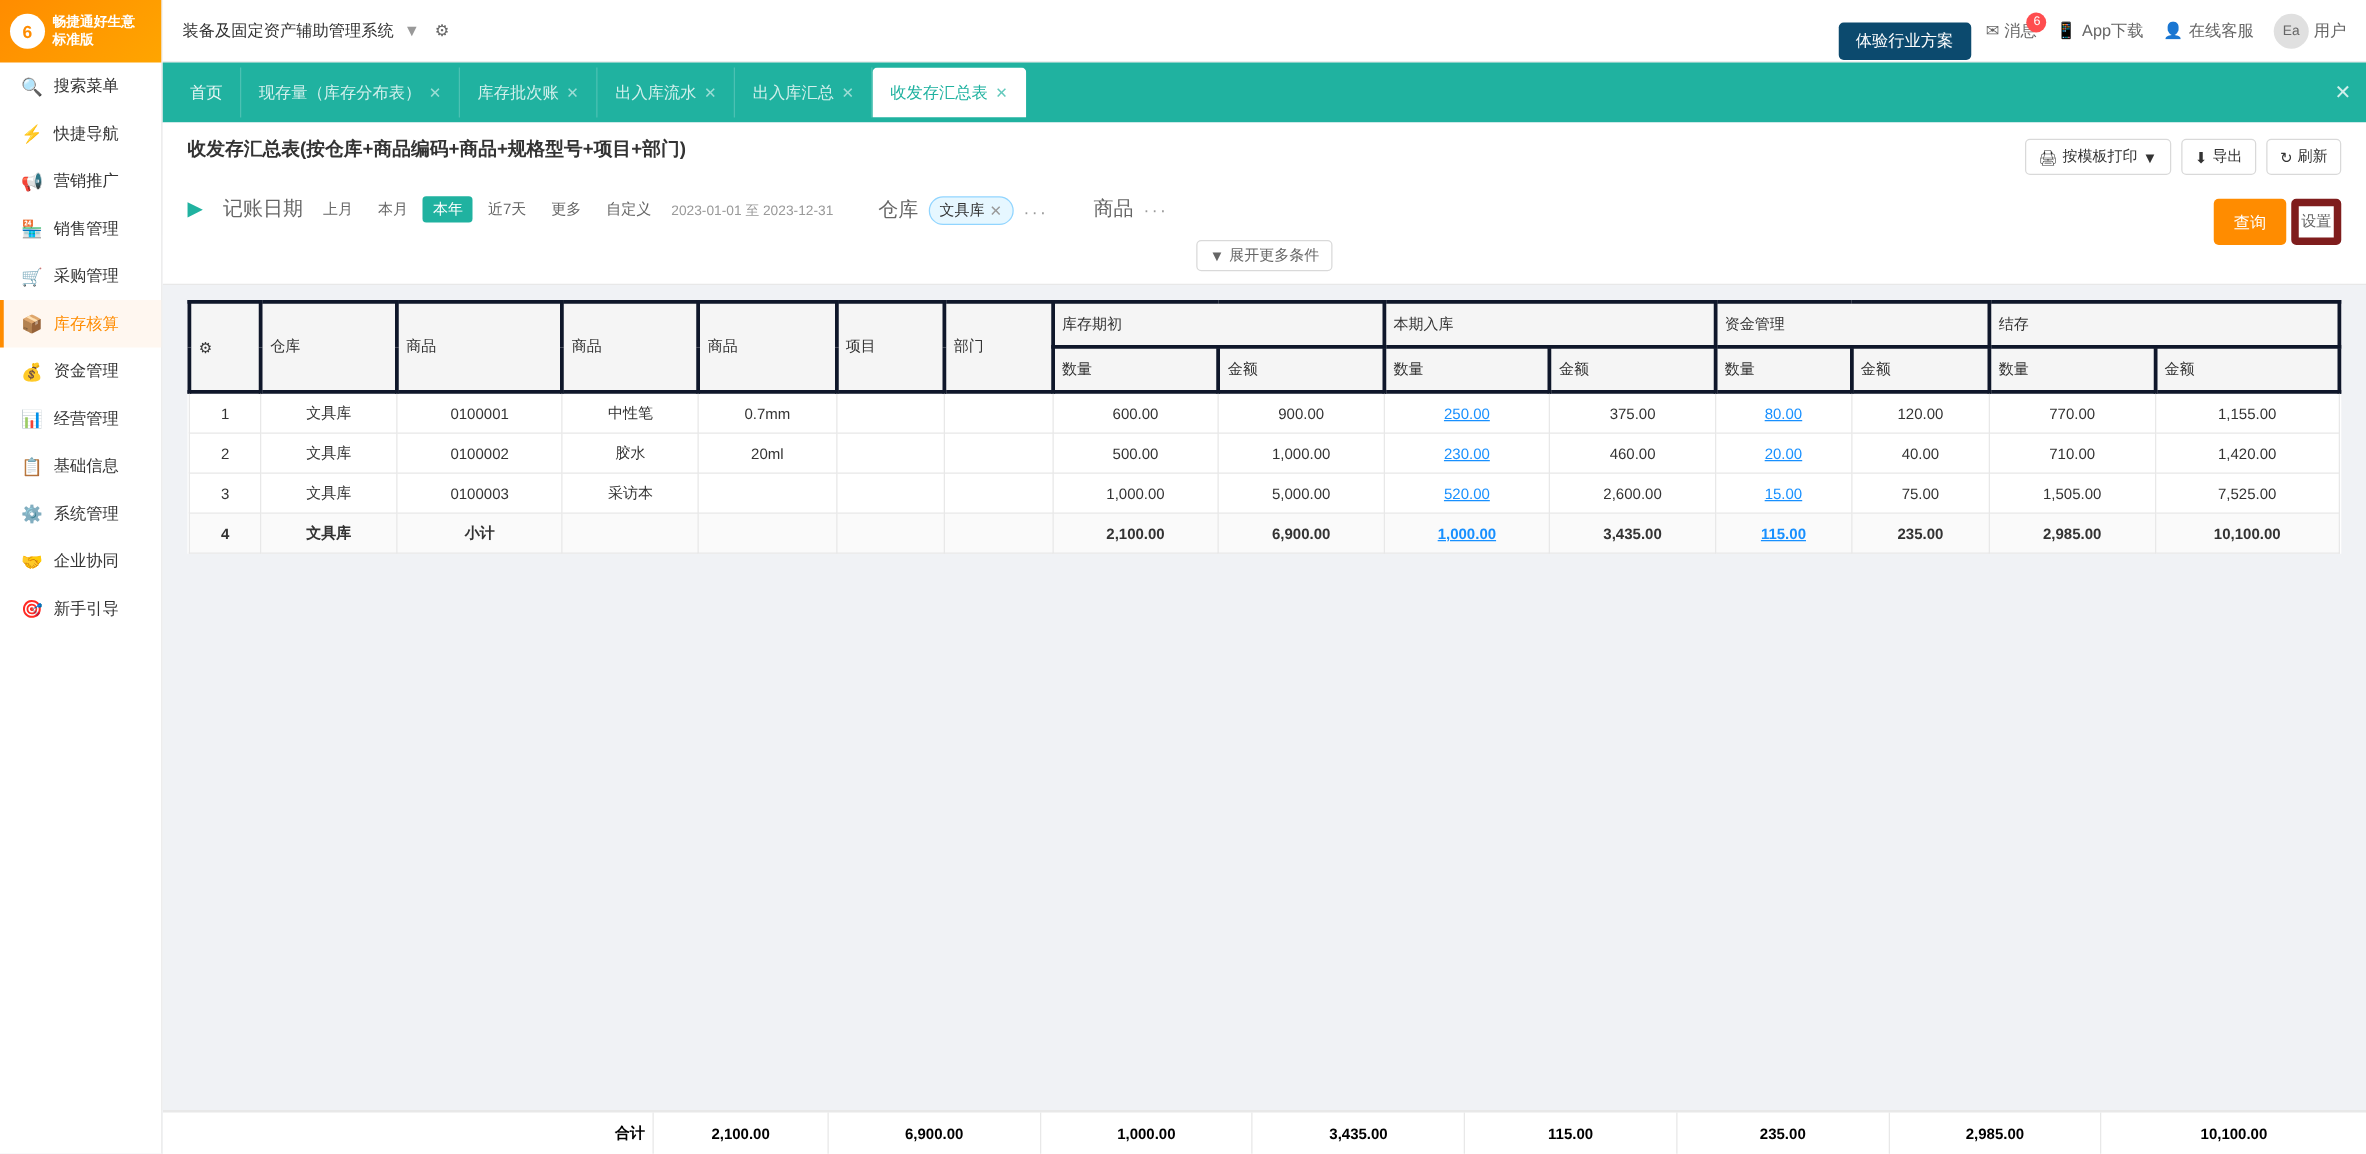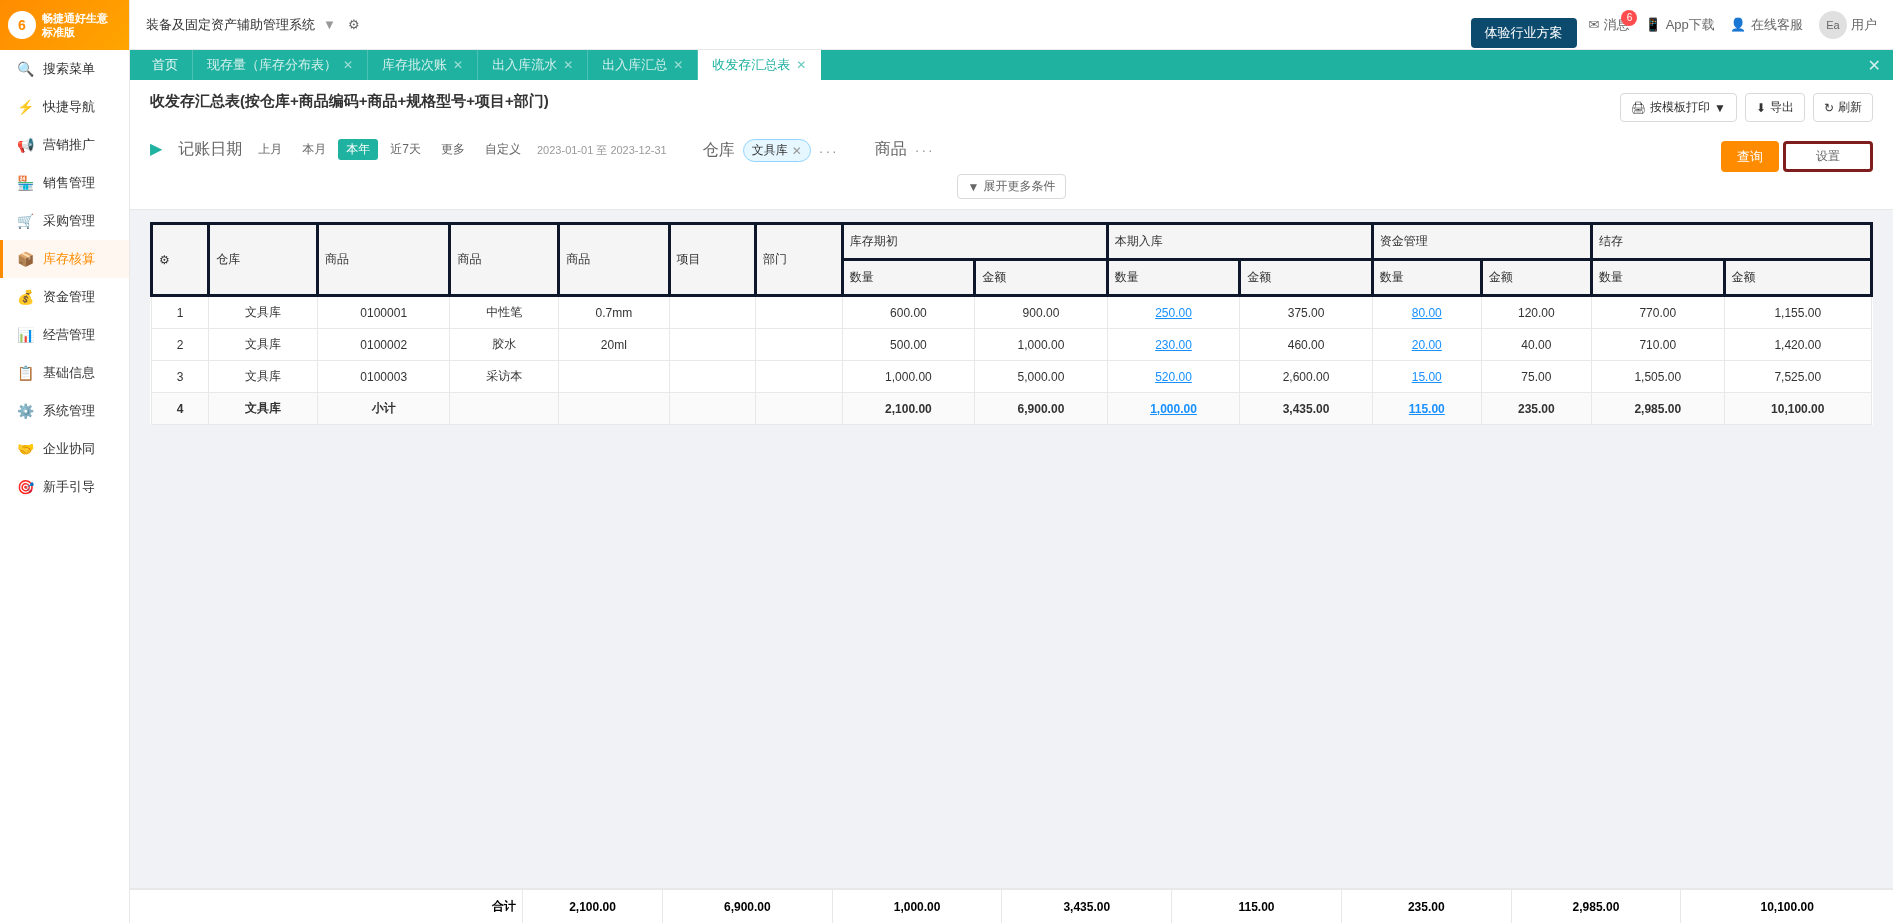--- a/index.html
+++ b/index.html
@@ -20,21 +20,21 @@
     
     .topbar { height: 50px; background: #fff; border-bottom: 1px solid #e8e8e8; display: flex; align-items: center; padding: 0 16px; gap: 12px; }
     .topbar-system-name { font-size: 13px; color: #333; flex: 1; display: flex; align-items: center; gap: 8px; }
     .topbar-btn-trial { background: #0c4a6e; color: #fff; border: none; padding: 6px 14px; border-radius: 4px; cursor: pointer; font-size: 13px; margin-top: 17px; }
     .topbar-actions { display: flex; align-items: center; gap: 16px; color: #666; font-size: 13px; }
     .topbar-action-item { display: flex; align-items: center; gap: 4px; cursor: pointer; position: relative; }
     .badge { background: #ff4d4f; color: #fff; border-radius: 50%; width: 16px; height: 16px; font-size: 10px; display: flex; align-items: center; justify-content: center; position: absolute; top: -6px; right: -8px; }
     .topbar-avatar { width: 28px; height: 28px; background: #e0e0e0; border-radius: 50%; display: flex; align-items: center; justify-content: center; font-size: 11px; color: #666; }
 
     
-    .tabs { height: 30px; background: #20b2a0; display: flex; align-items: center; padding: 0 0 0 8px; gap: 0; overflow: hidden; }
+    .tabs { height: 48px; background: #20b2a0; display: flex; align-items: center; padding: 0 0 0 8px; gap: 0; overflow: hidden; }
     .tab { height: 40px; display: flex; align-items: center; padding: 0 14px; cursor: pointer; color: rgba(255,255,255,0.8); font-size: 13px; gap: 6px; border-right: 1px solid rgba(255,255,255,0.2); white-space: nowrap; }
     .tab.active { background: #fff; color: #20b2a0; border-radius: 4px 4px 0 0; }
     .tab-close { font-size: 12px; opacity: 0.7; }
     .tab-home { color: rgba(255,255,255,0.9); }
     .tabs-close-all { margin-left: auto; padding: 0 12px; color: rgba(255,255,255,0.8); cursor: pointer; font-size: 16px; }
 
     
     .page { flex: 1; background: #f0f2f5; overflow-y: auto; display: flex; flex-direction: column; }
     .page-title { font-size: 15px; font-weight: bold; color: #333; margin-bottom: 12px; }
     .toolbar-btn { display: flex; align-items: center; gap: 4px; padding: 5px 10px; border: 1px solid #d9d9d9; border-radius: 4px; background: #fff; cursor: pointer; font-size: 12px; color: #333; }
@@ -45,21 +45,21 @@
     .date-btn { padding: 2px 8px; border: none; background: none; cursor: pointer; font-size: 12px; color: #666; }
     .date-btn.active { background: #20b2a0; color: #fff; border-radius: 3px; }
     .date-range { color: #999; font-size: 11px; margin-top: 2px; }
     .filter-tag { background: #e6f7ff; border: 1px solid #91d5ff; color: #333; padding: 2px 8px; border-radius: 12px; font-size: 12px; display: flex; align-items: center; gap: 4px; }
     .filter-tag-close { cursor: pointer; color: #999; }
     .filter-ellipsis { color: #999; font-size: 14px; cursor: pointer; letter-spacing: 2px; }
     .expand-btn { display: flex; align-items: center; gap: 4px; color: #666; font-size: 12px; cursor: pointer; border: 1px solid #d9d9d9; padding: 3px 10px; border-radius: 4px; background: #fff; }
 
     .filter-row2 { background: #fff; padding: 4px 20px 10px; border-bottom: 1px solid #e8e8e8; display: flex; align-items: center; justify-content: center; }
     .btn-query { background: #ff8c00; color: #fff; border: none; padding: 6px 16px; border-radius: 4px; cursor: pointer; font-size: 13px; }
-    .btn-set { background: #fff; color: #666; border: 3px solid #7f1d1d; padding: 4px 30px; border-radius: 4px; cursor: pointer; font-size: 12px; }
+    .btn-set { background: #fff; color: #666; border: 6px solid #7f1d1d; padding: 4px 2px; border-radius: 4px; cursor: pointer; font-size: 12px; }
 
     
     .table-container { flex: 1; padding: 12px 20px; background: #f0f2f5; }
     .data-table { width: 100%; background: #fff; border-collapse: collapse; border: 1px solid #e8e8e8; font-size: 12px; }
     .data-table th { background: #f5f5f5; padding: 8px 6px; text-align: left; border: 3px solid #0f172a; color: #333; font-weight: 500; white-space: nowrap; }
     .data-table td { padding: 7px 6px; text-align: center; border: 1px solid #e8e8e8; color: #333; white-space: nowrap; }
     .data-table .subtotal td { font-weight: bold; background: #fafafa; }
     .data-table .subtotal td:first-child { text-align: center; }
     .th-group { background: #f0f0f0; }
     .link-text { color: #1890ff; text-decoration: underline; cursor: pointer; }

